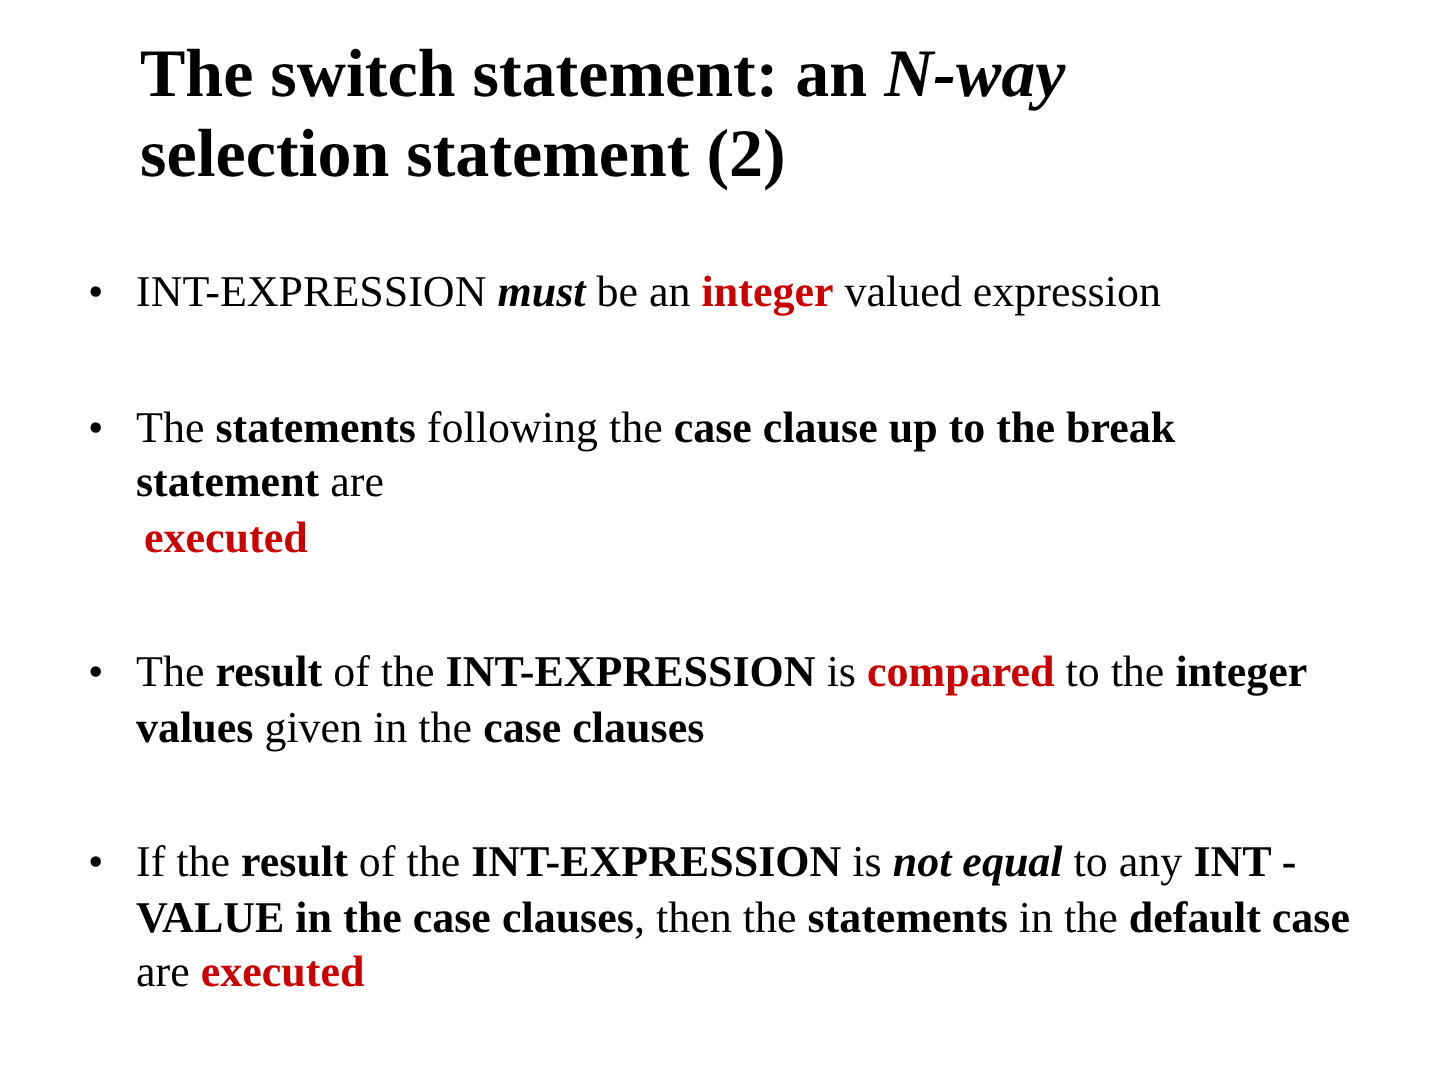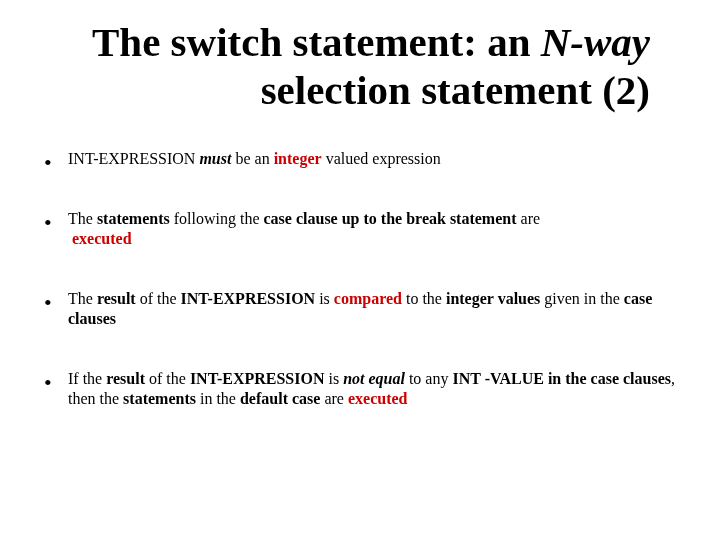--- a/index.html
+++ b/index.html
@@ -11,36 +11,36 @@
     font-family: "Times New Roman", Times, serif;
     color: #000;
   }
   .slide {
     box-sizing: border-box;
     width: 720px;
     height: 540px;
     padding: 18px 40px 20px 40px;
   }
   .title {
-    text-align: right;
-    font-size: 41px;
+    text-align: left;
+    font-size: 34px;
     font-weight: bold;
     line-height: 1.18;
     margin: 0 0 34px 0;
     padding: 0 30px;
   }
   .title .ital { font-style: italic; }
   ul.bullets {
     list-style: none;
     margin: 0;
     padding: 0;
   }
   ul.bullets > li {
     position: relative;
-    font-size: 16px;
+    font-size: 22px;
     line-height: 1.25;
     margin: 16px 0 40px 0;
     padding-left: 28px;
   }
   ul.bullets > li::before {
     content: "•";
     position: absolute;
     left: 4px;
     top: 0;
     font-size: 22px;

